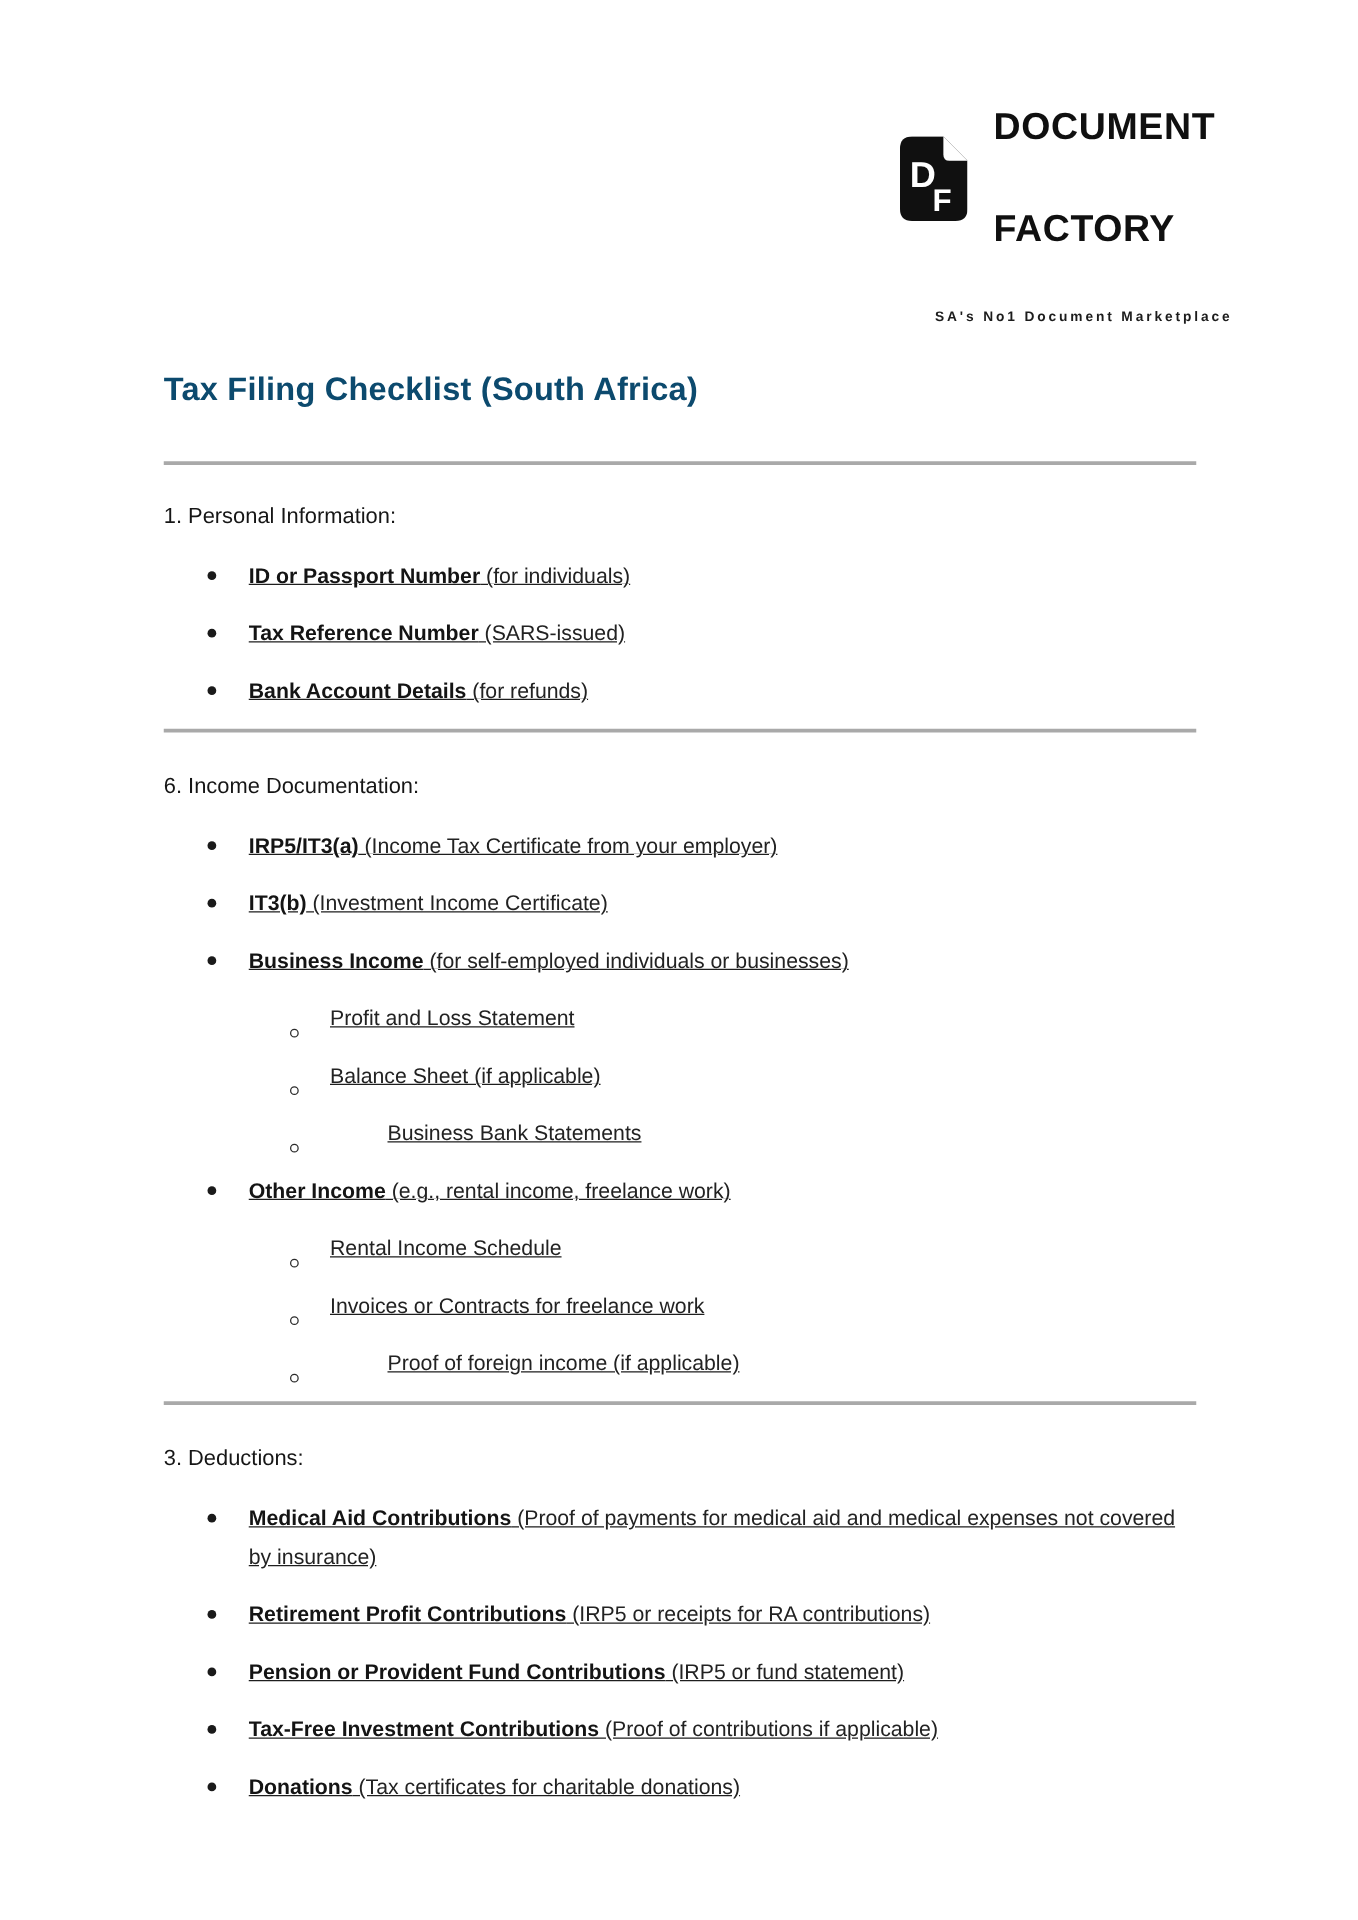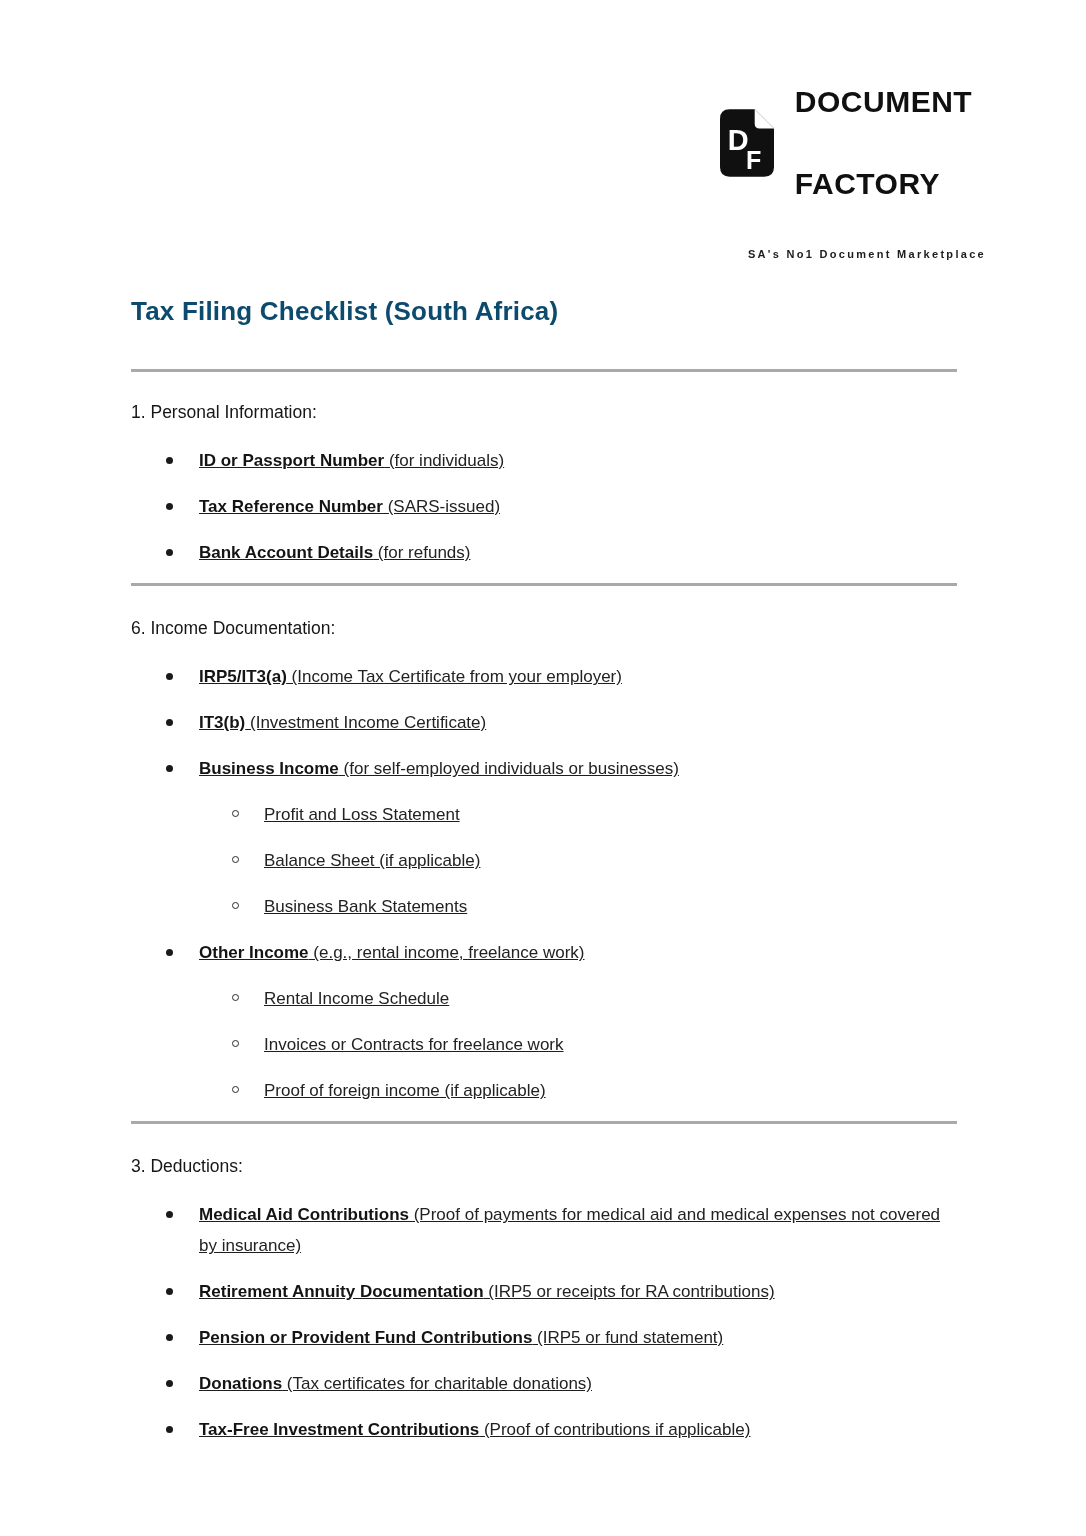--- a/index.html
+++ b/index.html
@@ -92,22 +92,23 @@
   ul.sub{
     list-style:none;
     margin:15px 0 0 33px;
     padding:0;
   }
   ul.sub > li{
     display:flex;
     margin:0 0 15px 0;
     font-size:17px;
     line-height:31px;
-  }
-  ul.sub > li:last-child{margin-bottom:0;}
+    align-items:flex-end;
+  }
+  ul.sub > li:last-child{margin-bottom:0;gap:46px;}
   .marker-cell-sub{flex:0 0 32px;}
   .ring{
     display:block;
     width:7px;height:7px;
     margin-top:11px;
     border-radius:50%;
     border:1.4px solid #2a2a2a;
     background:transparent;
     box-sizing:border-box;
   }
@@ -245,36 +246,36 @@
       <li>
         <span class="marker-cell">
             <span class="dot"></span>
           </span>
         <span class="li-body"><span class="b">Medical Aid Contributions</span><span class="r"> (Proof of payments for medical aid and medical expenses not covered by insurance)</span></span>
       </li>
       <li>
         <span class="marker-cell">
             <span class="dot"></span>
           </span>
-        <span class="li-body"><span class="b">Retirement Annuity Documentation</span><span class="r"> (IRP5 or receipts for RA contributions)</span></span>
+        <span class="li-body"><span class="b">Retirement Profit Contributions</span><span class="r"> (IRP5 or receipts for RA contributions)</span></span>
       </li>
       <li>
         <span class="marker-cell">
             <span class="dot"></span>
           </span>
         <span class="li-body"><span class="b">Pension or Provident Fund Contributions</span><span class="r"> (IRP5 or fund statement)</span></span>
       </li>
       <li>
         <span class="marker-cell">
             <span class="dot"></span>
           </span>
+        <span class="li-body"><span class="b">Tax-Free Investment Contributions</span><span class="r"> (Proof of contributions if applicable)</span></span>
+      </li>
+      <li>
+        <span class="marker-cell">
+            <span class="dot"></span>
+          </span>
         <span class="li-body"><span class="b">Donations</span><span class="r"> (Tax certificates for charitable donations)</span></span>
       </li>
-      <li>
-        <span class="marker-cell">
-            <span class="dot"></span>
-          </span>
-        <span class="li-body"><span class="b">Tax-Free Investment Contributions</span><span class="r"> (Proof of contributions if applicable)</span></span>
-      </li>
     </ul>
   </div>
 
 </div>
 
 </body></html>

